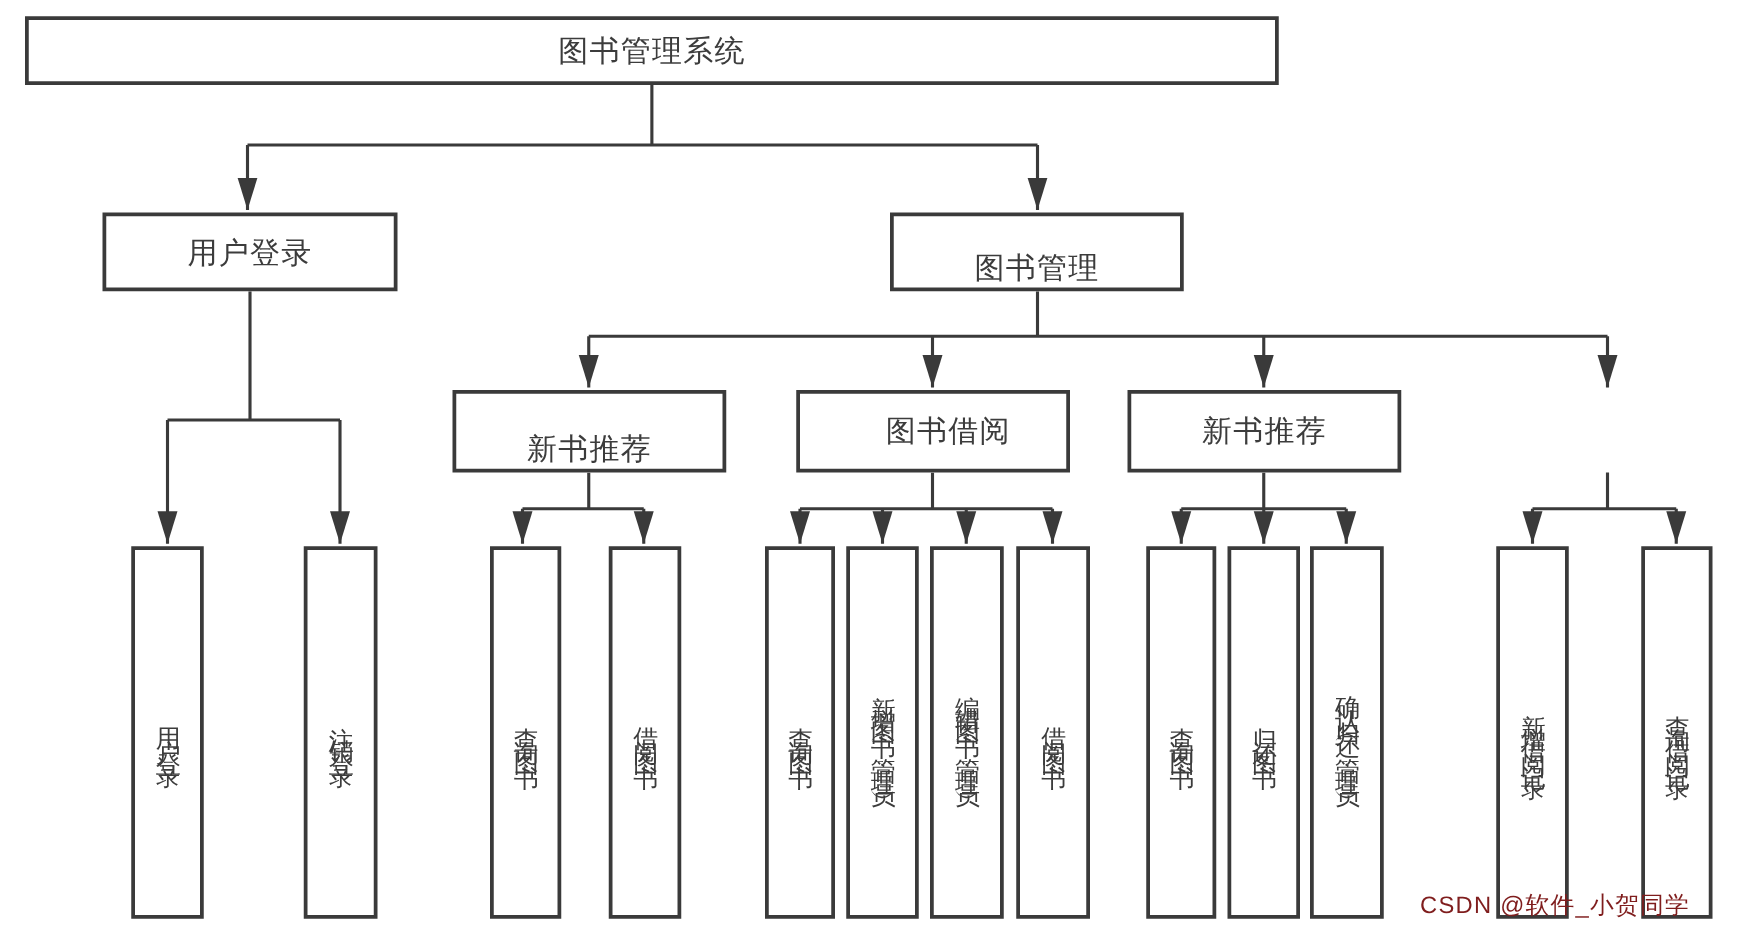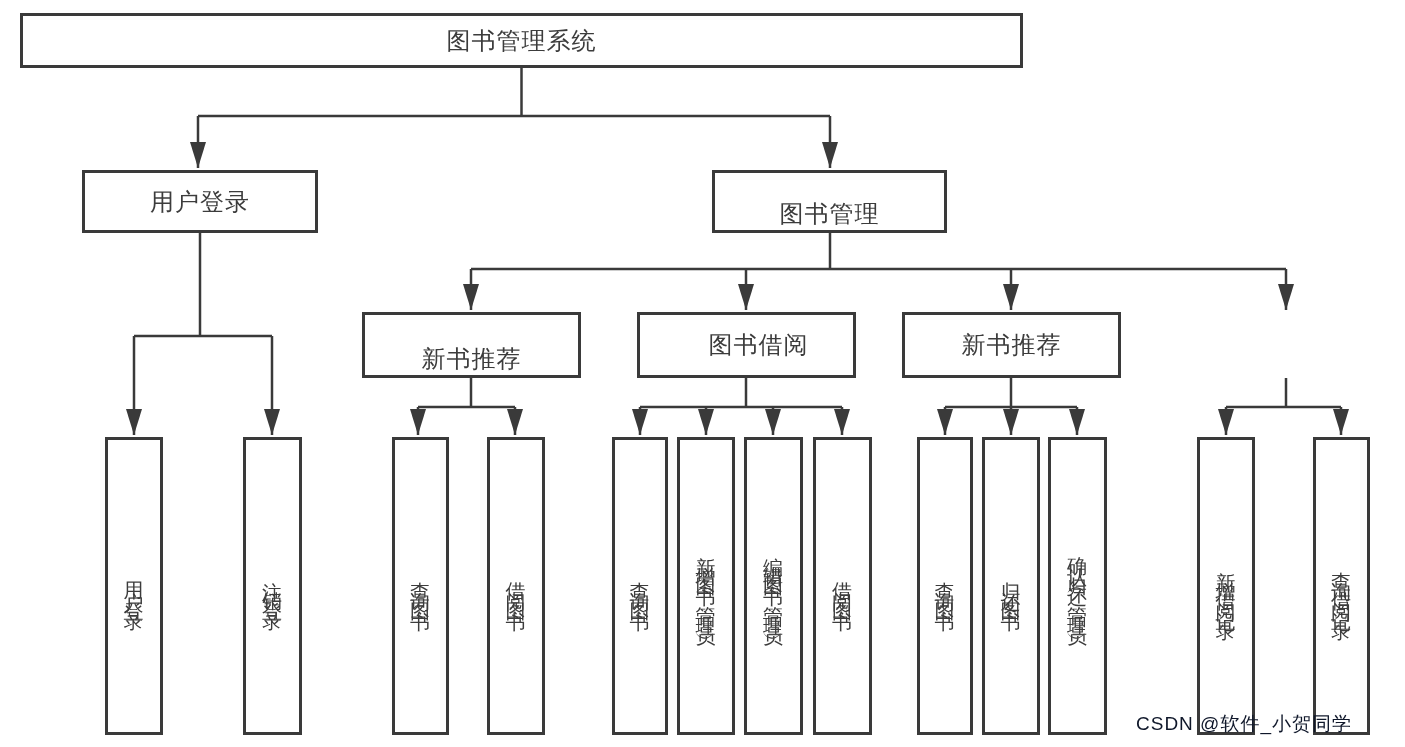--- a/index.html
+++ b/index.html
@@ -47,21 +47,21 @@
     letter-spacing: 10px;
     color: #3c3c3c;
     white-space: nowrap;
   }
   .watermark {
     position: absolute;
     left: 1136px;
     top: 711px;
     z-index: 2;
     font-size: 19px;
-    color: #0f172a;
+    color: #7f1d1d;
     letter-spacing: 1px;
     white-space: nowrap;
   }
 </style>
 </head>
 <body>
 
 <div class="stage">
 
   <svg class="wires" viewBox="0 0 1405 747" aria-hidden="true">

